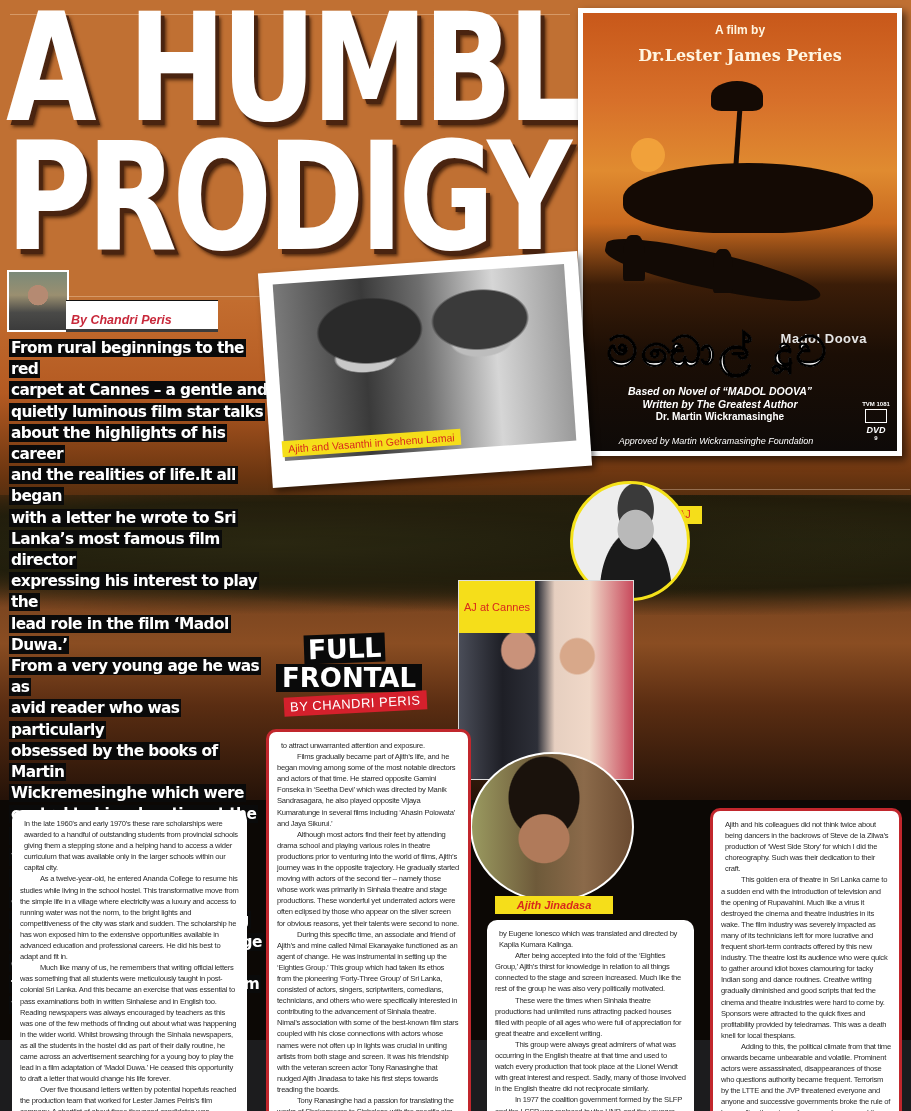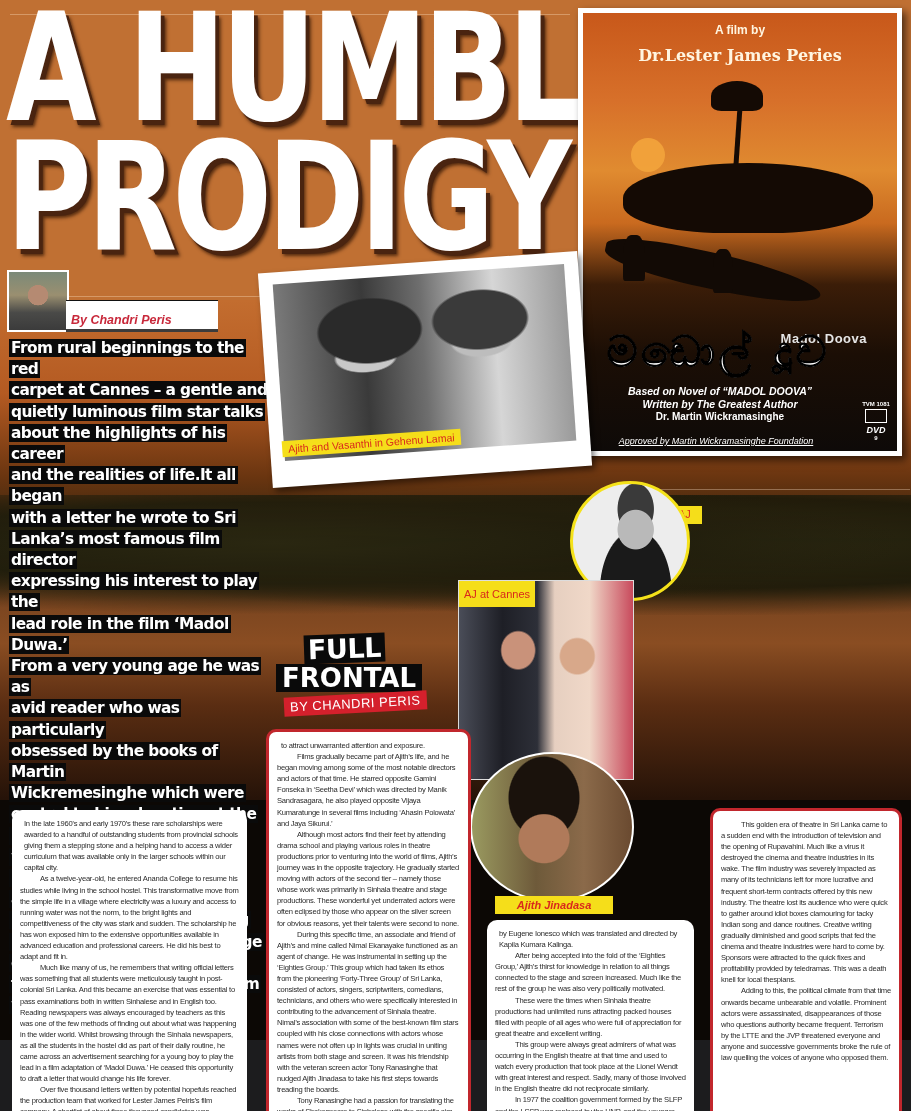--- a/index.html
+++ b/index.html
@@ -116,21 +116,21 @@
     position: absolute; left: 24px; top: 314px; color: #fff; font-size: 42px; font-weight: bold;
     -webkit-text-stroke: 1px #000; letter-spacing: 4px; font-family: "DejaVu Sans", sans-serif;
   }
   .poster-line {
     position: absolute; left: 0; right: 40px; text-align: center; color: #fff;
     font-weight: bold; font-style: italic; font-size: 10.5px;
   }
   .poster-line.l1 { top: 372px; }
   .poster-line.l2 { top: 385px; }
   .poster-line.l3 { top: 398px; font-style: normal; font-size: 10px; }
-  .poster-line.l4 { top: 423px; font-size: 9px; font-weight: normal; right: 48px; text-decoration: underline; }
+  .poster-line.l4 { top: 423px; font-size: 9px; font-weight: normal; right: 48px; }
   .poster-dvd {
     position: absolute; right: 6px; top: 388px; width: 30px; height: 48px; color: #fff;
     font-size: 6px; text-align: center; font-weight: bold;
   }
   .poster-dvd .box { width: 22px; height: 14px; border: 1px solid #fff; margin: 2px auto; }
   .poster-dvd .dvd { font-size: 9px; font-style: italic; }
 
   
   .photo-gehenu {
     position: absolute; left: 265px; top: 262px; width: 320px; height: 215px;
@@ -166,21 +166,21 @@
 
   
   .photo-cannes {
     position: absolute; left: 458px; top: 580px; width: 176px; height: 200px; overflow: hidden;
     background:
       radial-gradient(ellipse at 34% 35%, #c9927a 0 10%, transparent 11%),
       radial-gradient(ellipse at 68% 38%, #d8a88a 0 10%, transparent 11%),
       linear-gradient(90deg, #4a4d58 0%, #1e1f26 25%, #2d2f38 45%, #e6cfc0 55%, #f0d8c8 75%, #c84a5c 100%);
     border: 1px solid #ddd;
   }
-  .cannes-tag { left: 459px; top: 581px; font-size: 11px; padding: 7px 5px; }
+  .cannes-tag { left: 459px; top: 581px; font-size: 11px; padding: 20px 5px; }
 
   
   .jinadasa-circle {
     position: absolute; left: 470px; top: 752px; width: 164px; height: 150px; border-radius: 50%;
     border: 2px solid #fff; overflow: hidden;
     background:
       radial-gradient(ellipse at 45% 58%, #b07a5a 0 20%, transparent 21%),
       radial-gradient(ellipse at 45% 30%, #1a120c 0 28%, transparent 29%),
       linear-gradient(90deg, #9a9a60 0%, #6e5a3a 40%, #8b6a4a 70%, #6a4a30 100%);
   }
@@ -298,15 +298,16 @@
     <p>Tony Ranasinghe had a passion for translating the works of Shakespeare to Sinhalese with the specific aim of presenting these plays for the benefit of those who spoke only in Sinhala. He was responsible for casting Ajith</p>
   </div>
 <div class="col col-3">
     <p class="noindent">by Eugene Ionesco which was translated and directed by Kapila Kumara Kalinga.</p>
     <p>After being accepted into the fold of the ‘Eighties Group,’ Ajith’s thirst for knowledge in relation to all things connected to the stage and screen increased. Much like the rest of the group he was also very politically motivated.</p>
     <p>These were the times when Sinhala theatre productions had unlimited runs attracting packed houses filled with people of all ages who were full of appreciation for great theatre and excellent writing.</p>
     <p>This group were always great admirers of what was occurring in the English theatre at that time and used to watch every production that took place at the Lionel Wendt with great interest and respect. Sadly, many of those involved in the English theatre did not reciprocate similarly.</p>
     <p>In 1977 the coalition government formed by the SLFP and the LSSP was replaced by the UNP, and the younger</p>
   </div>
 <div class="col col-4">
+    <p class="noindent">Ajith and his colleagues did not think twice about being dancers in the backrows of Steve de la Zilwa’s production of ‘West Side Story’ for which I did the choreography. Such was their dedication to their craft.</p>
     <p>This golden era of theatre in Sri Lanka came to a sudden end with the introduction of television and the opening of Rupavahini. Much like a virus it destroyed the cinema and theatre industries in its wake. The film industry was severely impacted as many of its technicians left for more lucrative and frequent short-term contracts offered by this new industry. The theatre lost its audience who were quick to gather around idiot boxes clamouring for tacky Indian song and dance routines. Creative writing gradually diminished and good scripts that fed the cinema and theatre industries were hard to come by. Sponsors were attracted to the quick fixes and profitability provided by teledramas. This was a death knell for local thespians.</p>
     <p>Adding to this, the political climate from that time onwards became unbearable and volatile. Prominent actors were assassinated, disappearances of those who questions authority became frequent. Terrorism by the LTTE and the JVP threatened everyone and anyone and successive governments broke the rule of law quelling the voices of anyone who opposed them.</p>
   </div>
 
 </body></html>

